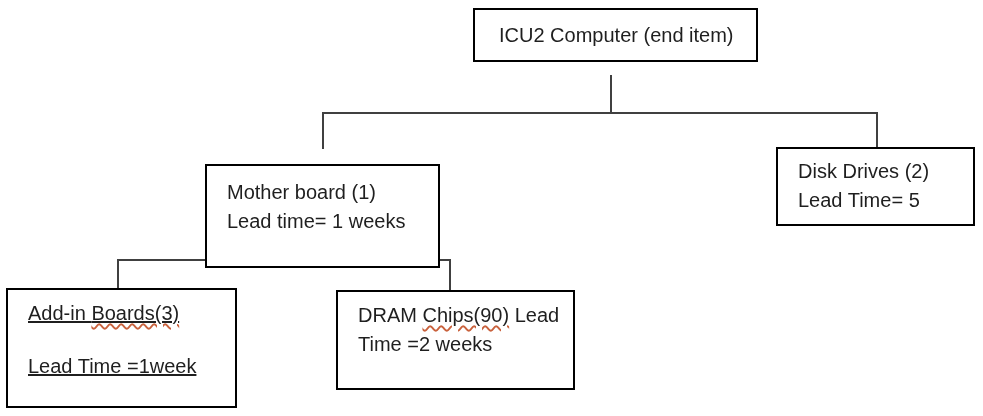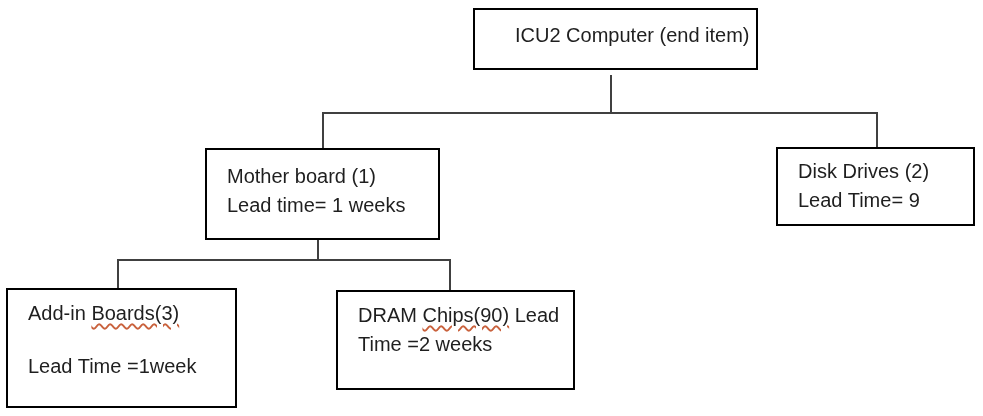--- a/index.html
+++ b/index.html
@@ -34,24 +34,24 @@
   .misspelled {
     text-decoration-line: underline;
     text-decoration-style: wavy;
     text-decoration-color: var(--spellcheck-underline);
     text-decoration-thickness: 1.5px;
     text-underline-offset: 3px;
   }
   .connector { position: absolute; background: var(--connector-line); }
 
   
-  .node-root        { left: 473px; top: 8px;   width: 285px; height: 62px;  padding: 11px 0 0 40px; }
-  .node-motherboard { left: 205px; top: 148px; width: 235px; height: 92px;  padding: 12px 0 0 20px; }
+  .node-root        { left: 473px; top: 8px;   width: 285px; height: 54px;  padding: 11px 0 0 24px; }
+  .node-motherboard { left: 205px; top: 164px; width: 235px; height: 104px;  padding: 12px 0 0 20px; }
   .node-disk        { left: 776px; top: 147px; width: 199px; height: 79px;  padding: 8px 8px 0 20px; }
-  .node-addin       { left: 6px;   top: 288px; width: 231px; height: 120px; padding: 9px 0 0 20px; }
+  .node-addin       { left: 6px;   top: 288px; width: 231px; height: 120px; padding: 9px 0 0 20px; text-decoration: underline; }
   .node-addin .line2 { margin-top: 24px; }
   .node-dram        { left: 336px; top: 290px; width: 239px; height: 100px; padding: 9px 0 0 20px; }
 
   
   .c-root-drop   { left: 610px; top: 75px;  width: 1.5px; height: 38px; }
   .c-l1-horiz    { left: 322px; top: 112px; width: 556px; height: 1.5px; }
   .c-l1-left     { left: 322px; top: 112px; width: 1.5px; height: 37px; }
   .c-l1-right    { left: 876px; top: 112px; width: 1.5px; height: 36px; }
   .c-mb-drop     { left: 317px; top: 239px; width: 1.5px; height: 21px; }
   .c-l2-horiz    { left: 117px; top: 259px; width: 334px; height: 1.5px; }
@@ -76,21 +76,21 @@
     <div class="line">ICU2 Computer (end item)</div>
   </div>
 
   <div class="node node-motherboard">
     <div class="line">Mother board (1)</div>
     <div class="line">Lead time= 1 weeks</div>
   </div>
 
   <div class="node node-disk">
     <div class="line">Disk Drives (2)</div>
-    <div class="line">Lead Time= 9</div>
+    <div class="line">Lead Time= 5</div>
   </div>
 
   <div class="node node-addin">
     <div class="line"><span>Add-in </span><span class="misspelled">Boards(3)</span></div>
     <div class="line line2">Lead Time =1week</div>
   </div>
 
   <div class="node node-dram">
     <div class="line"><span>DRAM </span><span class="misspelled">Chips(90)</span><span> Lead</span></div>
     <div class="line">Time =2 weeks</div>

